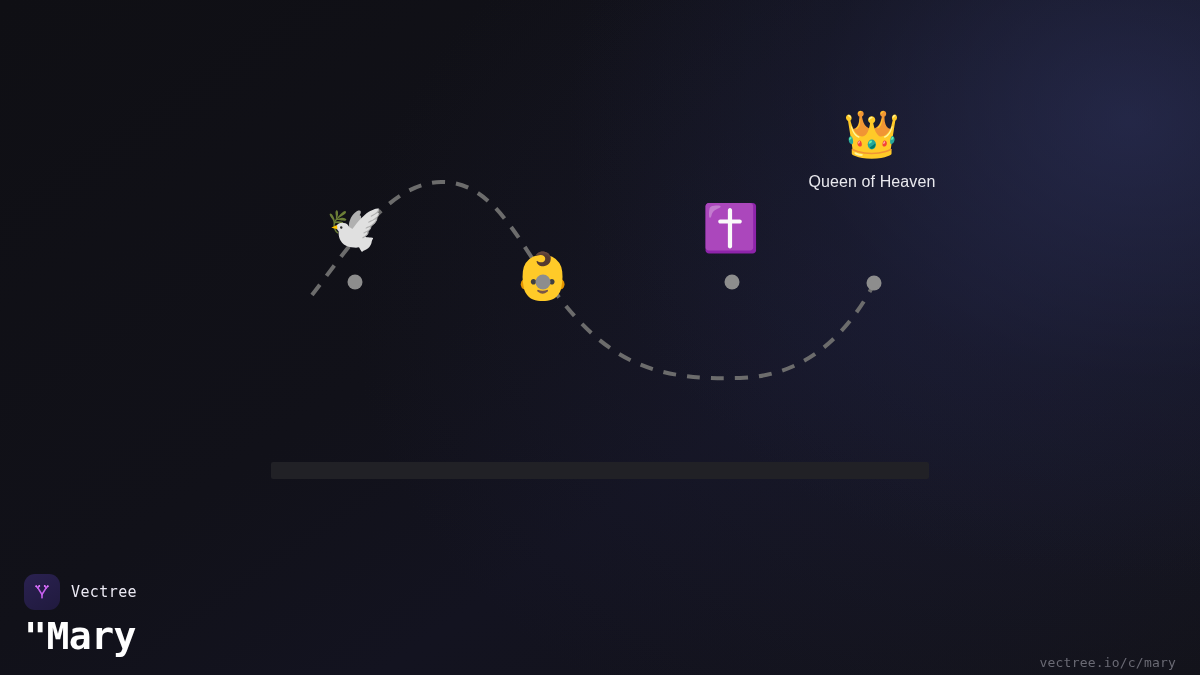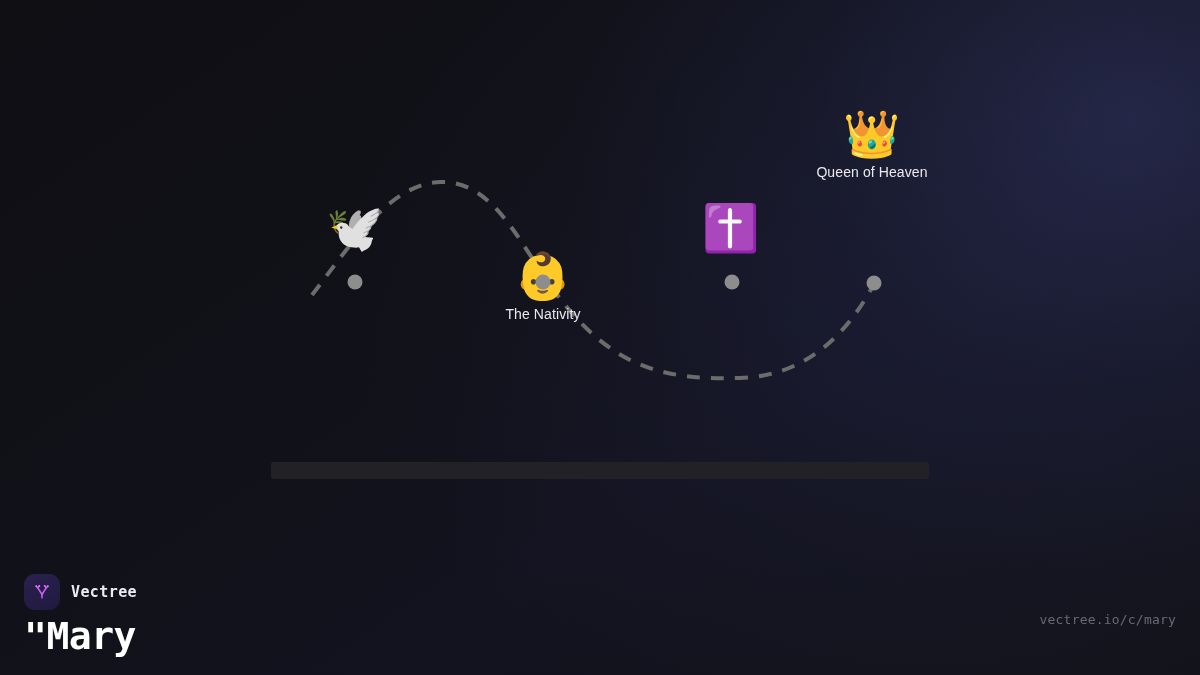--- a/index.html
+++ b/index.html
@@ -43,22 +43,22 @@
   }
   .node .emoji {
     display:block;
     line-height:1;
     font-size:46px;
     font-family:"DejaVu Sans", sans-serif;
     user-select:none;
   }
   .node .node-label {
     display:block;
-    margin-top:7px;
-    font-size:14px;
+    margin-top:16px;
+    font-size:16px;
     color:#e9e9ee;
     letter-spacing:0.1px;
     white-space:nowrap;
   }
   .node-dot {
     position:absolute;
     width:15px; height:15px;
     border-radius:50%;
     background:#8d8d8d;
     transform:translate(-50%,-50%);
@@ -91,40 +91,40 @@
   }
   #brand .logo {
     width:36px; height:36px;
     border-radius:11px;
     background:linear-gradient(150deg, #2a2150 0%, #201a3e 100%);
     display:flex; align-items:center; justify-content:center;
     flex:0 0 auto;
   }
   #brand .wordmark {
     font-family:"DejaVu Sans Mono", monospace;
-    font-weight:bold;
+    font-weight:normal;
     font-size:15px;
     color:#eceaf4;
     letter-spacing:0.4px;
   }
   #brand .headline {
     margin-top:5px;
     font-family:"DejaVu Sans Mono", monospace;
     font-weight:bold;
     font-size:38px;
     line-height:1.12;
     color:#ffffff;
     letter-spacing:-0.5px;
     white-space:pre;
   }
 
   
   #site-url {
     position:absolute;
-    right:24px; top:612px;
+    right:24px; top:655px;
     font-family:"DejaVu Sans Mono", monospace;
     font-size:13px;
     color:#6a6a74;
     letter-spacing:0.2px;
     text-align:center;
   }
 </style>
 </head>
 <body>
 
@@ -134,21 +134,20 @@
     <path class="spline" d="M 312 295 C 352 243 390 183 441 182 C 494 181 519 243 555 292 C 612 369 664 380 740 378 C 805 376 846 336 874 284"></path>
   </svg>
 
   <div class="node" style="left:355px; top:205px;">
     <span class="emoji">🕊️</span>
   </div>
   <div class="node-dot" style="left:355px; top:282px;"></div>
 
   <div class="node" style="left:543px; top:253px;">
     <span class="emoji">👶</span>
-    <span class="node-label">The Nativity</span>
   </div>
   <div class="node-dot" style="left:543px; top:282px;"></div>
 
   <div class="node" style="left:731px; top:205px;">
     <span class="emoji">✝️</span>
   </div>
   <div class="node-dot" style="left:732px; top:282px;"></div>
 
   <div class="node" style="left:872px; top:111px;">
     <span class="emoji">👑</span>

